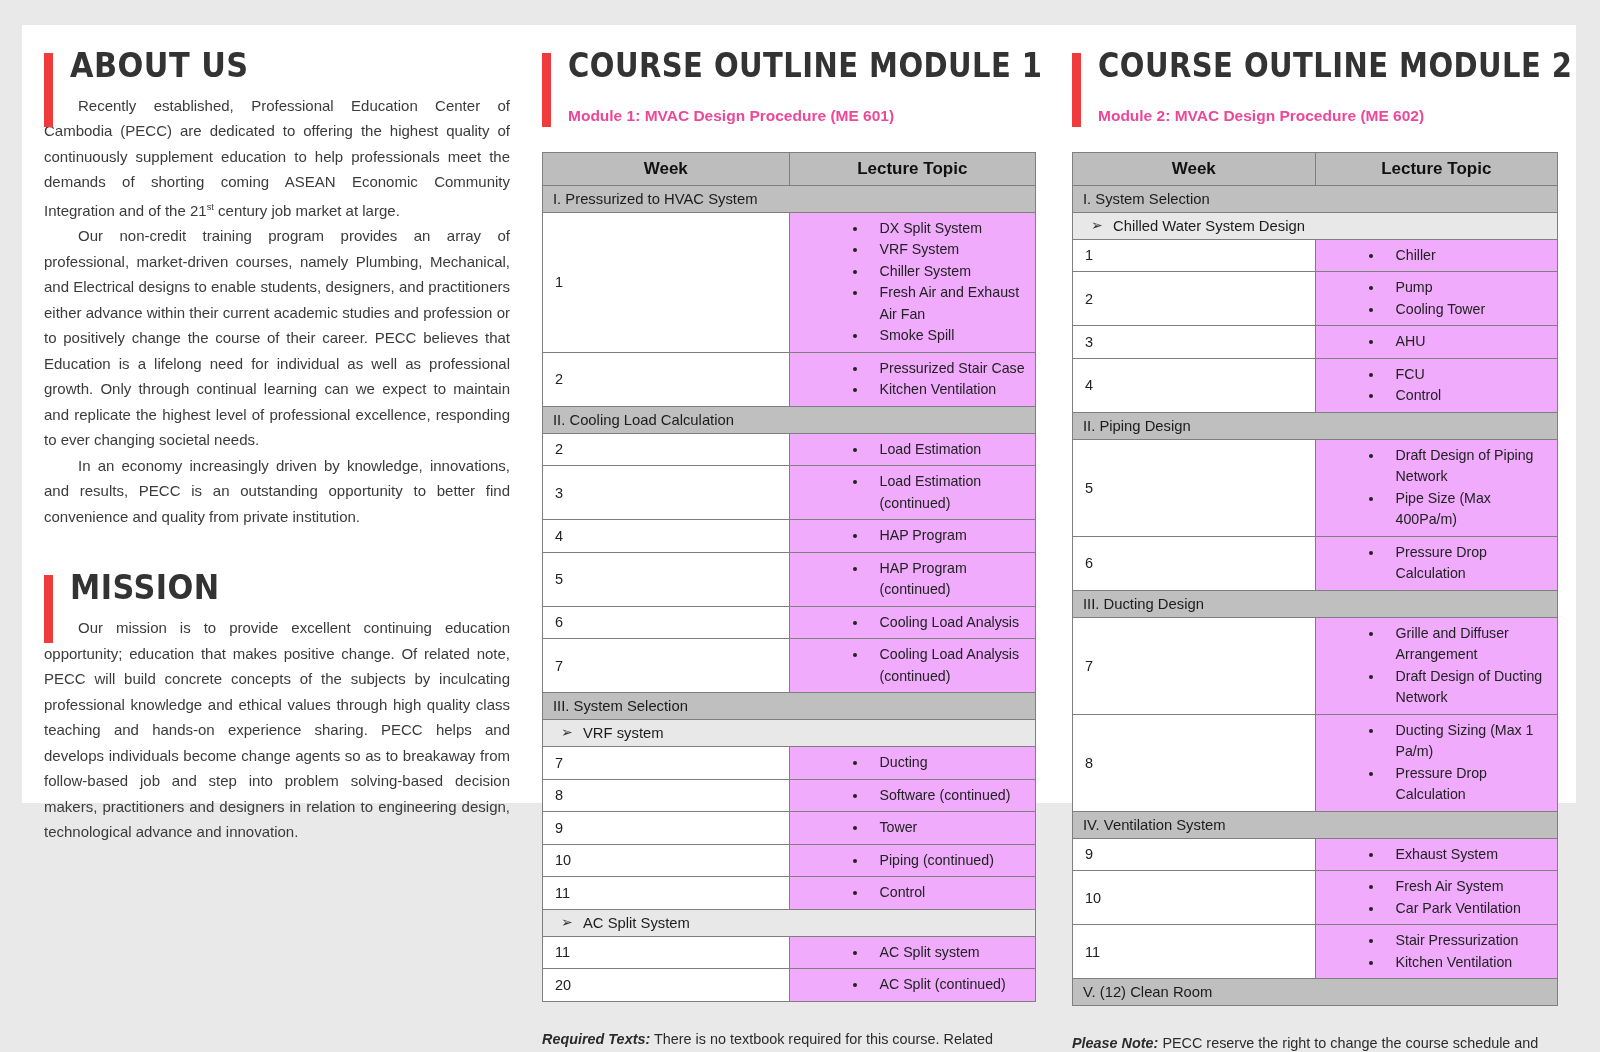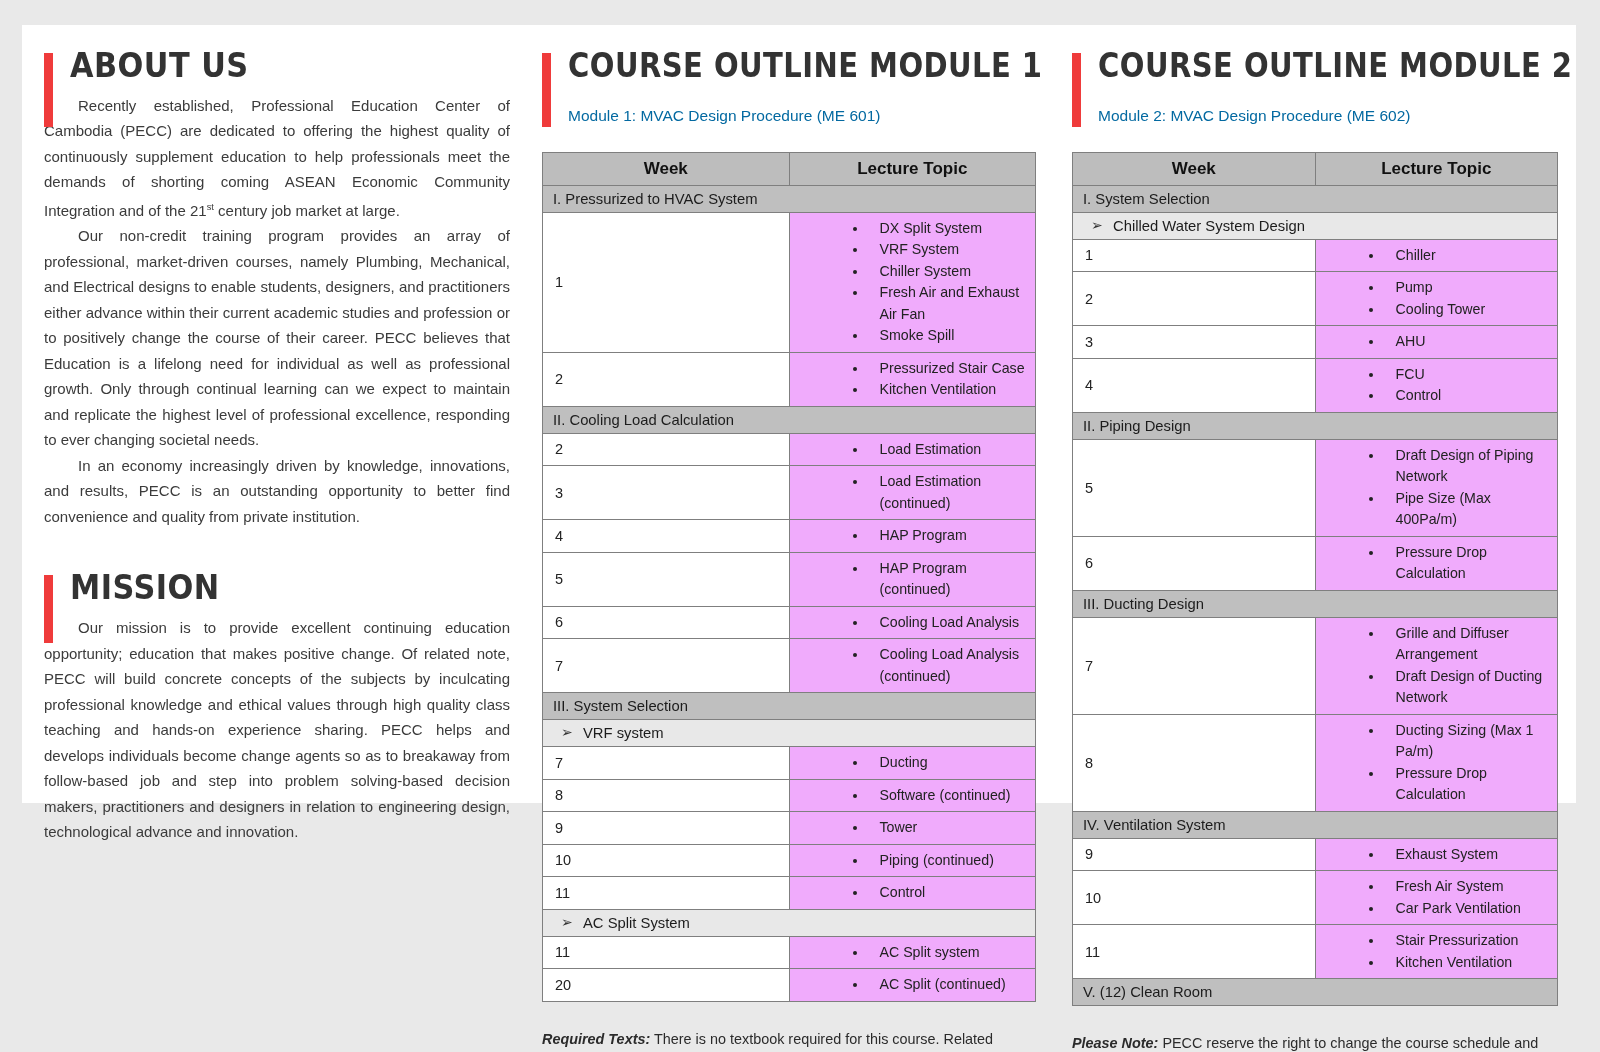--- a/index.html
+++ b/index.html
@@ -71,22 +71,22 @@
     white-space: nowrap;
     transform: scaleX(0.92);
     transform-origin: left center;
   }
   h1.section-title.mod {
     font-size: 33px;
     transform: scaleX(0.88);
   }
   .module-sub {
     font-size: 15.5px;
-    font-weight: normal;
-    color: #0369a1;
+    font-weight: bold;
+    color: #ec4899;
     margin-top: 22px;
     margin-bottom: 0;
     line-height: 1.2;
   }
 
   
   .body-text p {
     margin: 0;
     text-indent: 34px;
     text-align: justify;

